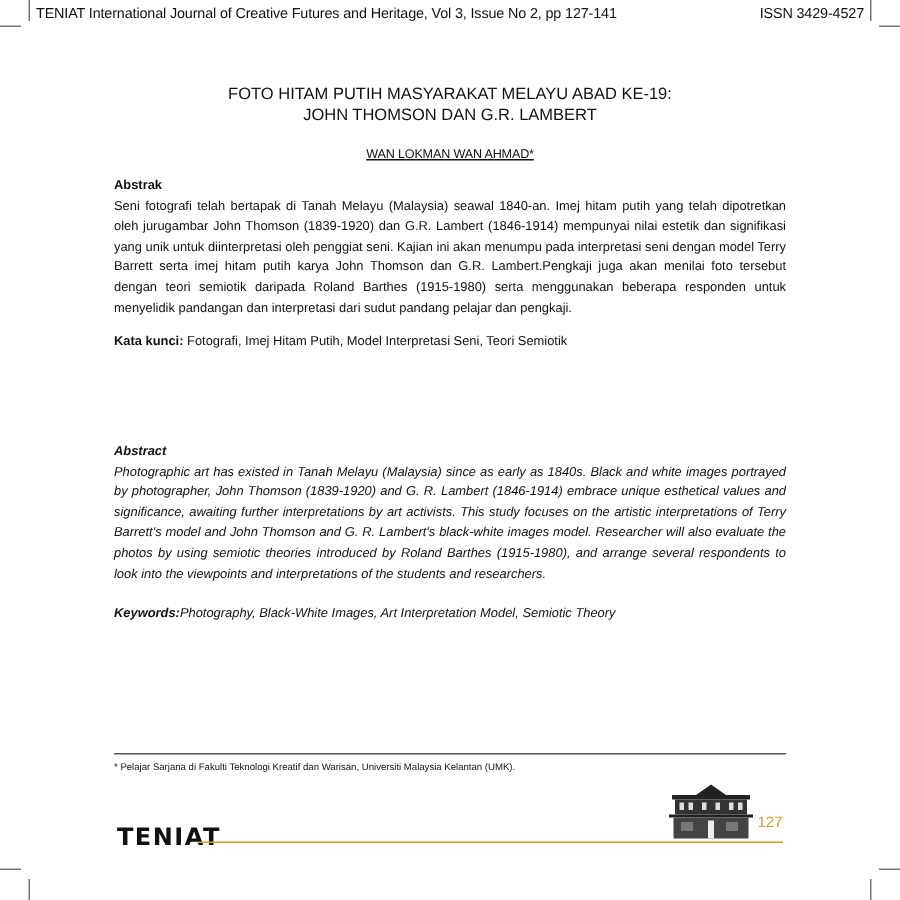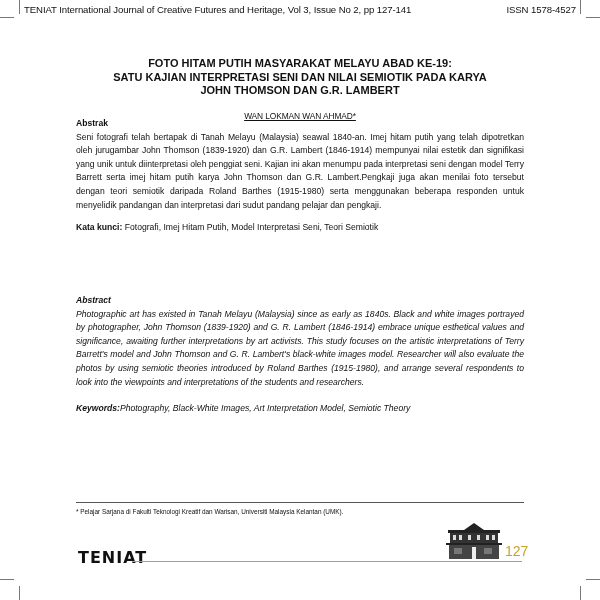--- a/index.html
+++ b/index.html
@@ -9,61 +9,60 @@
     font-family: "Liberation Sans", sans-serif;
   }
   .crop { position: absolute; background: #777; }
   .running-head {
     position: absolute; top: 2px; left: 24px; width: 552px; height: 14px;
     font-size: 9.6px; color: #111; display: flex; justify-content: space-between;
     align-items: center; letter-spacing: -0.1px;
   }
   .title-block { position: absolute; top: 57px; left: 60px; width: 480px; text-align: center; }
   .title {
-    font-weight: bold; font-size: 11px; line-height: 13.5px; margin: 0; color: #111;
+    font-weight: normal; font-size: 11px; line-height: 13.5px; margin: 0; color: #111;
   }
   .author { font-size: 8.4px; margin-top: 13px; letter-spacing: -0.1px; text-decoration: underline; }
   .section { position: absolute; left: 76px; width: 448px; font-size: 8.6px; line-height: 13.6px; }
   .section h4 { margin: 0; font-size: 8.6px; font-weight: bold; line-height: 13.6px; }
   .section p { margin: 0; text-align: justify; }
   .abstrak { top: 117px; }
   .kw { margin-top: 9px; }
   .kw b { font-weight: bold; }
   .abstract { top: 294px; font-style: italic; }
   .abstract h4 { font-style: italic; }
   .footnote-rule { position: absolute; top: 502px; left: 76px; width: 448px; height: 1px; background: #555; }
   .footnote { position: absolute; top: 508px; left: 76px; width: 448px; font-size: 6.4px; }
   .footer-logo {
     position: absolute; top: 548px; left: 78px; font-size: 16px; font-weight: bold;
     letter-spacing: 1px; color: #111; font-family: "DejaVu Sans", sans-serif;
   }
   .footer-rule { position: absolute; top: 561px; left: 132px; width: 390px; height: 1px; background: #c9a227; }
   .building { position: absolute; top: 521px; left: 444px; width: 60px; height: 40px; }
-  .page-no { position: absolute; top: 543px; left: 505px; font-size: 14px; color: #c9a227; }
+  .page-no { position: absolute; top: 543px; left: 505px; font-size: 10px; color: #c9a227; }
 </style>
 </head>
 <body>
 
 <div class="crop" style="left:0;top:17px;width:14px;height:1px;"></div>
 <div class="crop" style="left:19px;top:0;width:1px;height:14px;"></div>
 <div class="crop" style="right:0;top:17px;width:14px;height:1px;"></div>
 <div class="crop" style="right:19px;top:0;width:1px;height:14px;"></div>
 <div class="crop" style="left:0;top:579px;width:14px;height:1px;"></div>
 <div class="crop" style="left:19px;top:586px;width:1px;height:14px;"></div>
 <div class="crop" style="right:0;top:579px;width:14px;height:1px;"></div>
 <div class="crop" style="right:19px;top:586px;width:1px;height:14px;"></div>
 
 <div class="running-head">
   <span>TENIAT International Journal of Creative Futures and Heritage, Vol 3, Issue No 2, pp 127-141</span>
-  <span>ISSN 1578-4527</span>
+  <span>ISSN 3429-4527</span>
 </div>
 
 <div class="title-block">
   <p class="title">FOTO HITAM PUTIH MASYARAKAT MELAYU ABAD KE-19:</p>
-  <p class="title">SATU KAJIAN INTERPRETASI SENI DAN NILAI SEMIOTIK PADA KARYA</p>
   <p class="title">JOHN THOMSON DAN G.R. LAMBERT</p>
   <div class="author">WAN LOKMAN WAN AHMAD*</div>
 </div>
 
 <div class="section abstrak">
   <h4>Abstrak</h4>
   <p>Seni fotografi telah bertapak di Tanah Melayu (Malaysia) seawal 1840-an. Imej hitam putih yang telah dipotretkan oleh jurugambar John Thomson (1839-1920) dan G.R. Lambert (1846-1914) mempunyai nilai estetik dan signifikasi yang unik untuk diinterpretasi oleh penggiat seni. Kajian ini akan menumpu pada interpretasi seni dengan model Terry Barrett serta imej hitam putih karya John Thomson dan G.R. Lambert.Pengkaji juga akan menilai foto tersebut dengan teori semiotik daripada Roland Barthes (1915-1980) serta menggunakan beberapa responden untuk menyelidik pandangan dan interpretasi dari sudut pandang pelajar dan pengkaji.</p>
   <div class="kw">
     <b>Kata kunci:</b><span> Fotografi, Imej Hitam Putih, Model Interpretasi Seni, Teori Semiotik</span>
   </div>

